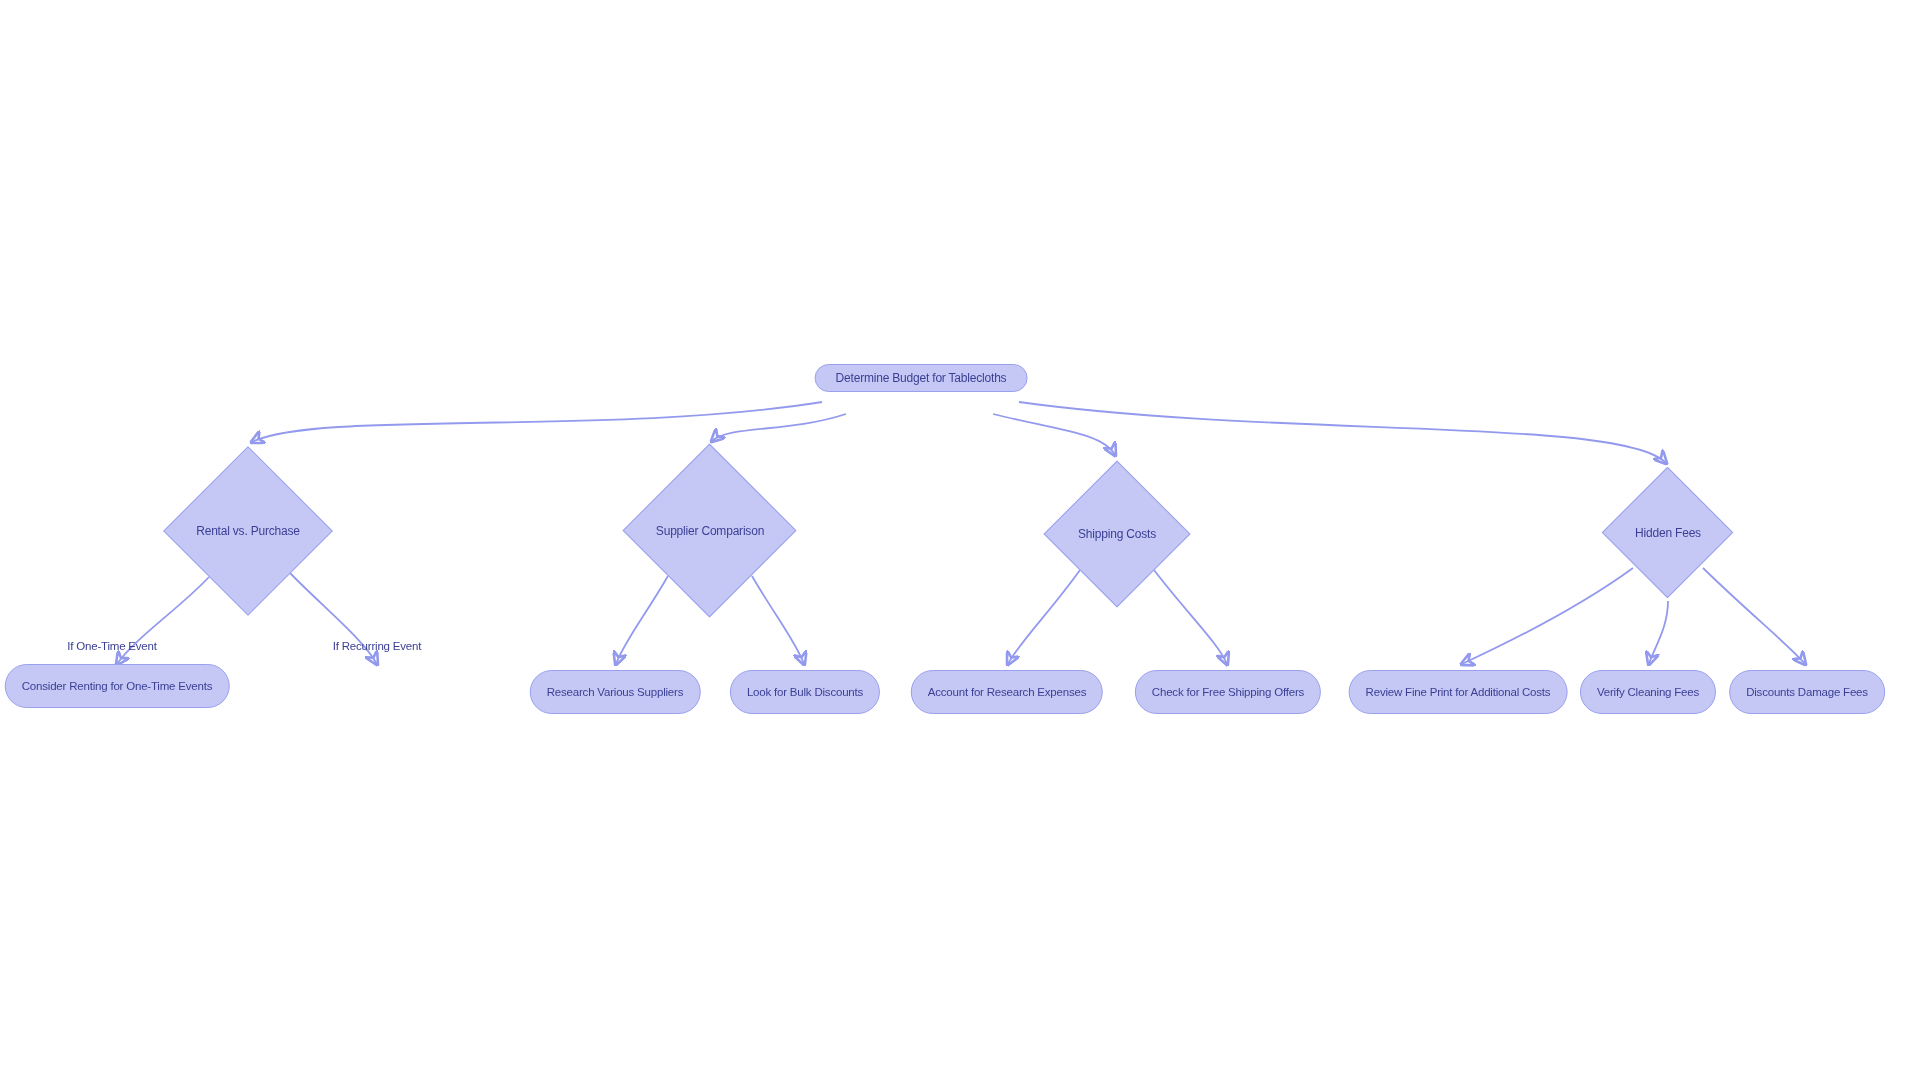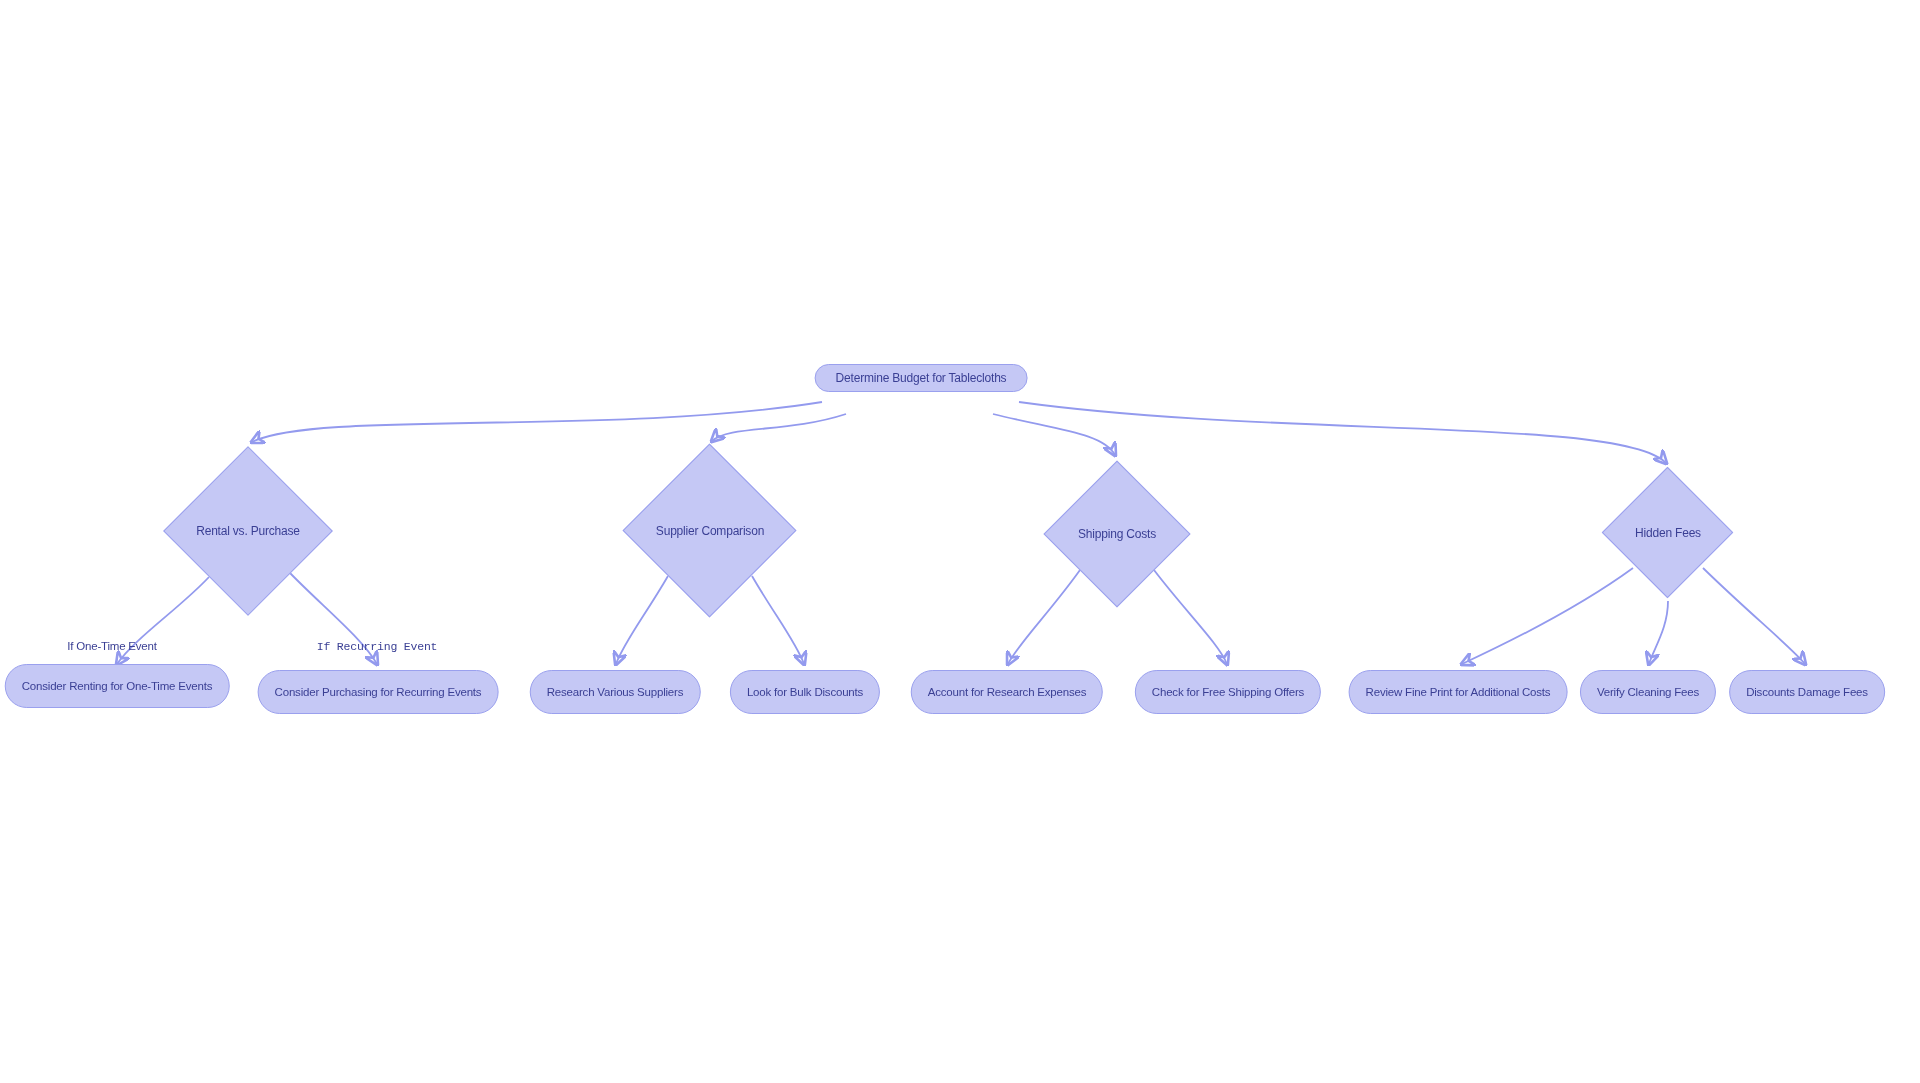--- a/index.html
+++ b/index.html
@@ -104,27 +104,24 @@
   <div class="diamond" style="left:648px; top:469px; width:123px; height:123px;"></div>
   <div class="diamond-label" style="left:710px; top:531px;">Supplier Comparison</div>
 
   <div class="diamond" style="left:1065px; top:482px; width:104px; height:104px;"></div>
   <div class="diamond-label" style="left:1117px; top:534px;">Shipping Costs</div>
 
   <div class="diamond" style="left:1621px; top:486px; width:93px; height:93px;"></div>
   <div class="diamond-label" style="left:1668px; top:533px;">Hidden Fees</div>
 
   <div class="edge-label" style="left:112px; top:646px;">If One-Time Event</div>
-  <div class="edge-label" style="left:377px; top:646px;font-family:Liberation Mono, monospace;">If Recurring Event</div>
+  <div class="edge-label" style="left:377px; top:646px;">If Recurring Event</div>
 
   <div class="pill" style="left:117px; top:664px; min-width:215px;">
     <span>Consider Renting for One-Time Events</span>
-  </div>
-  <div class="pill" style="left:378px; top:670px; min-width:233px;">
-    <span>Consider Purchasing for Recurring Events</span>
   </div>
   <div class="pill" style="left:615px; top:670px; min-width:164px;">
     <span>Research Various Suppliers</span>
   </div>
   <div class="pill" style="left:805px; top:670px; min-width:147px;">
     <span>Look for Bulk Discounts</span>
   </div>
   <div class="pill" style="left:1007px; top:670px; min-width:187px;">
     <span>Account for Research Expenses</span>
   </div>

